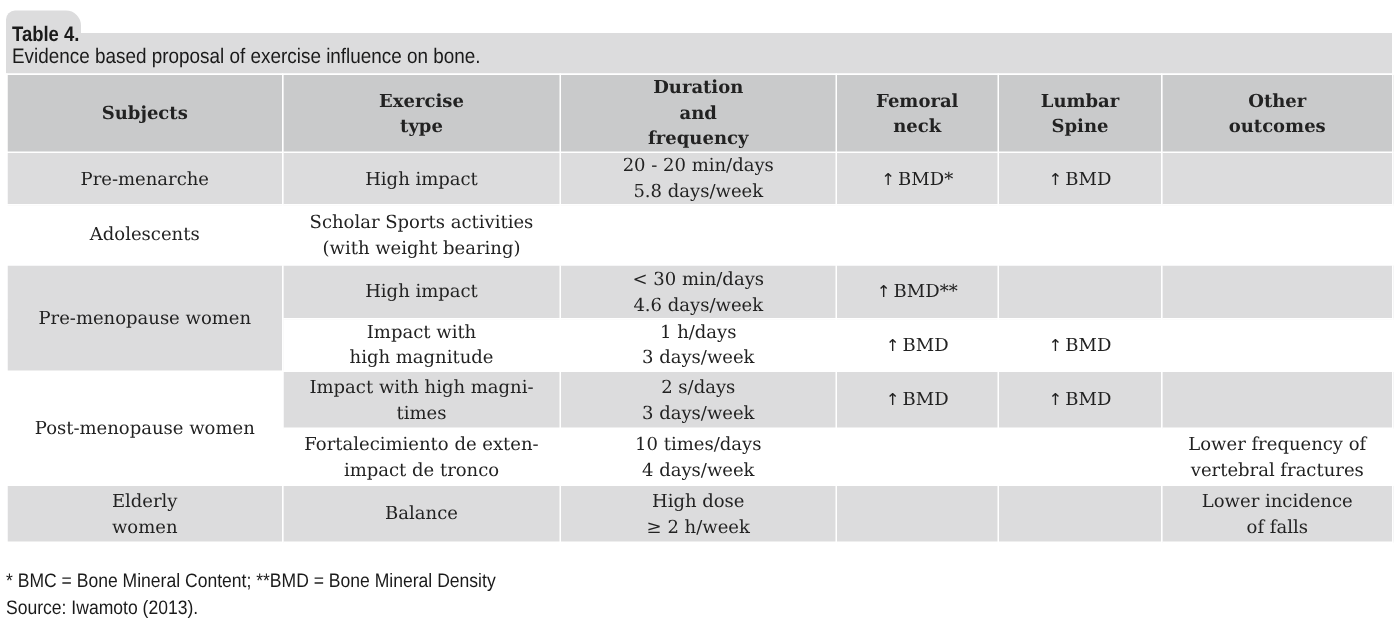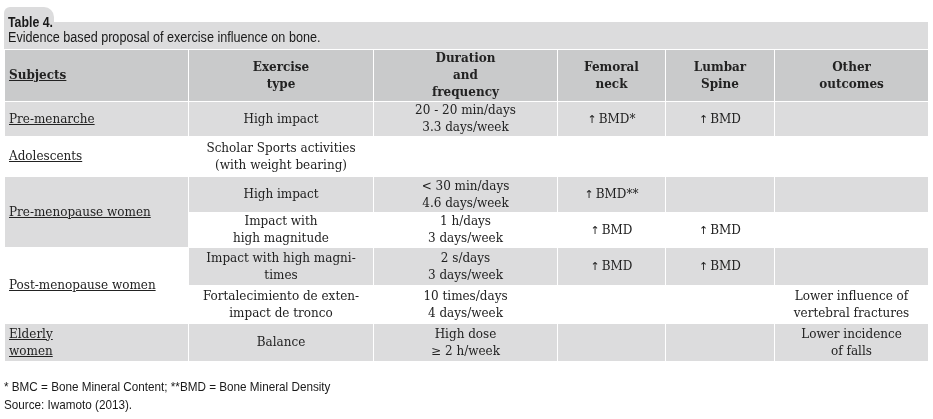--- a/index.html
+++ b/index.html
@@ -26,21 +26,21 @@
     position: absolute; left: 4px; top: 49px; width: 924px;
     border-collapse: collapse; table-layout: fixed;
     font-family: "DejaVu Serif", "Liberation Serif", serif; font-size: 12px; color: #222;
   }
   table.data td, table.data th {
     border-left: 1.5px solid #ffffff; border-right: 1.5px solid #ffffff;
     border-top: 1.5px solid #ffffff; border-bottom: 1.5px solid #ffffff;
     padding: 0 4px; text-align: center; vertical-align: middle; line-height: 17px;
   }
   table.data th { background: #c9cacb; font-weight: bold; height: 49px; }
-  table.data th.left, table.data td.left { text-align: left; padding-left: 4px; text-decoration: underline; }
+  table.data th.left, table.data td.left { text-align: center; padding-left: 4px; }
   tr.shade td { background: #dcdcdd; }
   tr.plain td { background: #ffffff; }
   td.shade { background: #dcdcdd !important; }
   td.plain { background: #ffffff !important; }
   .foot1 {
     position: absolute; left: 4px; top: 379px;
     font-family: "Liberation Sans", sans-serif; font-size: 13px; color: #1a1a1a;
     transform: scaleX(0.9); transform-origin: left; white-space: nowrap;
   }
   .foot2 {
@@ -93,21 +93,21 @@
       </th>
     </tr>
   </thead>
   <tbody>
 
     <tr class="shade" style="height:28px">
       <td class="left">Pre-menarche</td>
       <td>High impact</td>
       <td>
         <span>20 - 20 min/days</span><br>
-        <span>3.3 days/week</span>
+        <span>5.8 days/week</span>
       </td>
       <td>
         <span class="arrow">↑</span><span>BMD*</span>
       </td>
       <td>
         <span class="arrow">↑</span><span>BMD</span>
       </td>
       <td></td>
     </tr>
 
@@ -179,21 +179,21 @@
         <span>Fortalecimiento de exten-</span><br>
         <span>impact de tronco</span>
       </td>
       <td>
         <span>10 times/days</span><br>
         <span>4 days/week</span>
       </td>
       <td></td>
       <td></td>
       <td>
-        <span>Lower influence of</span><br>
+        <span>Lower frequency of</span><br>
         <span>vertebral fractures</span>
       </td>
     </tr>
 
     <tr class="shade" style="height:38px">
       <td class="left">
         <span>Elderly</span><br>
         <span>women</span>
       </td>
       <td>Balance</td>

